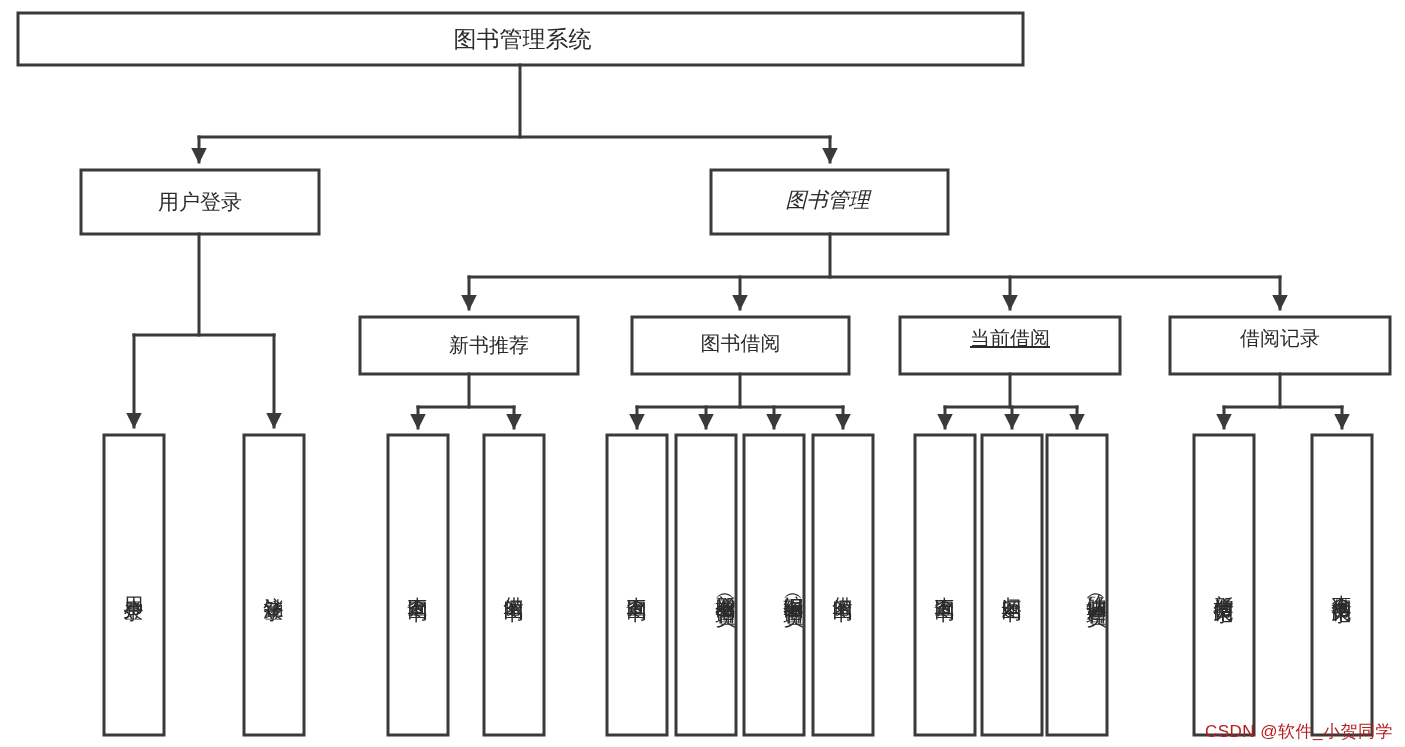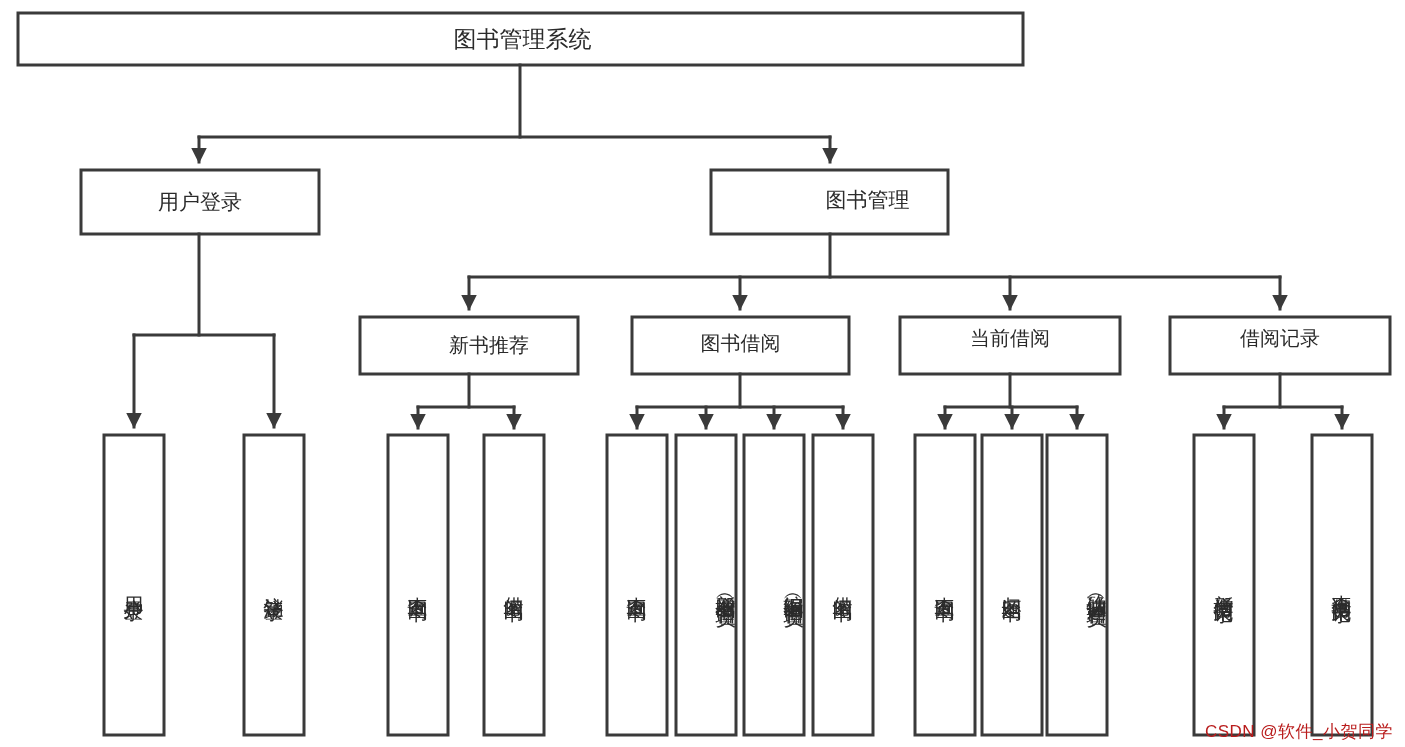--- a/index.html
+++ b/index.html
@@ -130,25 +130,25 @@
     <rect class="node-rect" x="915" y="435" width="60" height="300"></rect>
     <rect class="node-rect" x="982" y="435" width="60" height="300"></rect>
     <rect class="node-rect" x="1047" y="435" width="60" height="300"></rect>
     <rect class="node-rect" x="1194" y="435" width="60" height="300"></rect>
     <rect class="node-rect" x="1312" y="435" width="60" height="300"></rect>
   </svg>
 
   <div class="node-label lvl0-label" style="left:20px;top:13px;width:1005px;height:52px;">图书管理系统</div>
 
   <div class="node-label lvl1-label" style="left:81px;top:170px;width:238px;height:64px;">用户登录</div>
-  <div class="node-label lvl1-label" style="left:749px;top:170px;width:237px;height:60px;">图书管理</div>
+  <div class="node-label lvl1-label" style="left:709px;top:170px;width:237px;height:60px;font-style:italic;">图书管理</div>
 
   <div class="node-label lvl2-label" style="left:360px;top:317px;width:258px;height:57px;">新书推荐</div>
   <div class="node-label lvl2-label" style="left:632px;top:317px;width:217px;height:53px;">图书借阅</div>
-  <div class="node-label lvl2-label" style="left:900px;top:317px;width:220px;height:42px;">当前借阅</div>
+  <div class="node-label lvl2-label" style="left:900px;top:317px;width:220px;height:42px;text-decoration:underline;">当前借阅</div>
   <div class="node-label lvl2-label" style="left:1170px;top:317px;width:220px;height:42px;">借阅记录</div>
 
   <div class="node-label leaf-label" style="left:104px;top:435px;width:60px;height:300px;">用户登录</div>
   <div class="node-label leaf-label" style="left:244px;top:435px;width:60px;height:300px;">注销登录</div>
   <div class="node-label leaf-label" style="left:388px;top:435px;width:60px;height:300px;">查询图书</div>
   <div class="node-label leaf-label" style="left:484px;top:435px;width:60px;height:300px;">借阅图书</div>
   <div class="node-label leaf-label" style="left:607px;top:435px;width:60px;height:300px;">查询图书</div>
   <div class="node-label leaf-label" style="left:676px;top:435px;width:60px;height:300px;align-items:flex-start;padding-top:6px;box-sizing:border-box;">新增图书（管理员）</div>
   <div class="node-label leaf-label" style="left:744px;top:435px;width:60px;height:300px;align-items:flex-start;padding-top:6px;box-sizing:border-box;">编辑图书（管理员）</div>
   <div class="node-label leaf-label" style="left:813px;top:435px;width:60px;height:300px;">借阅图书</div>

